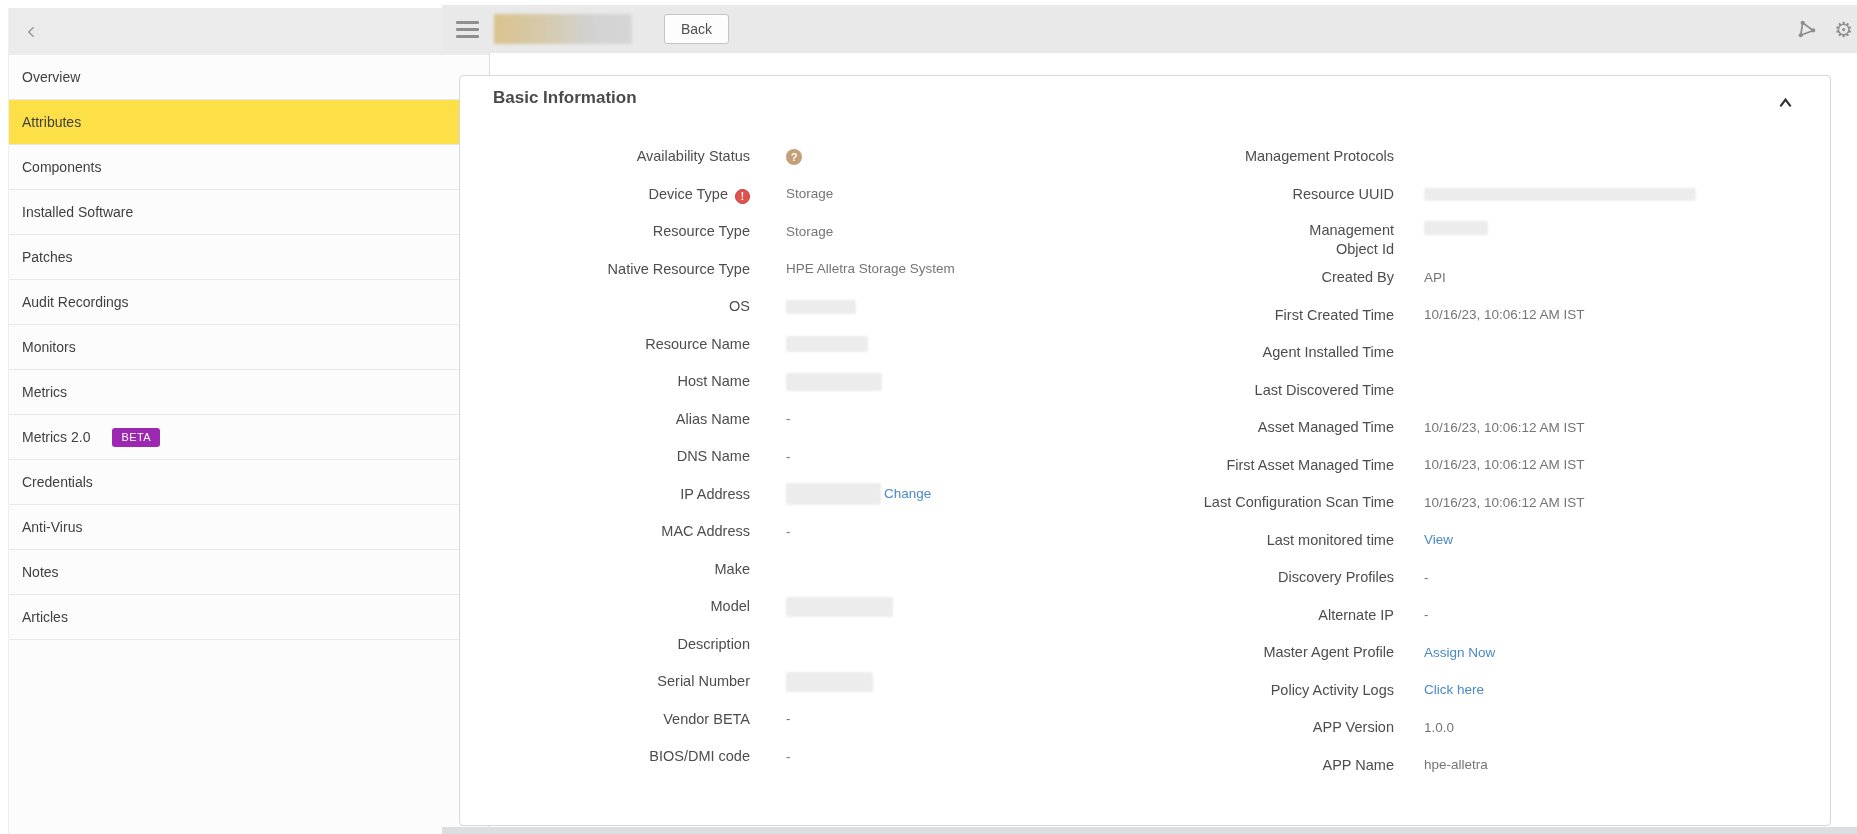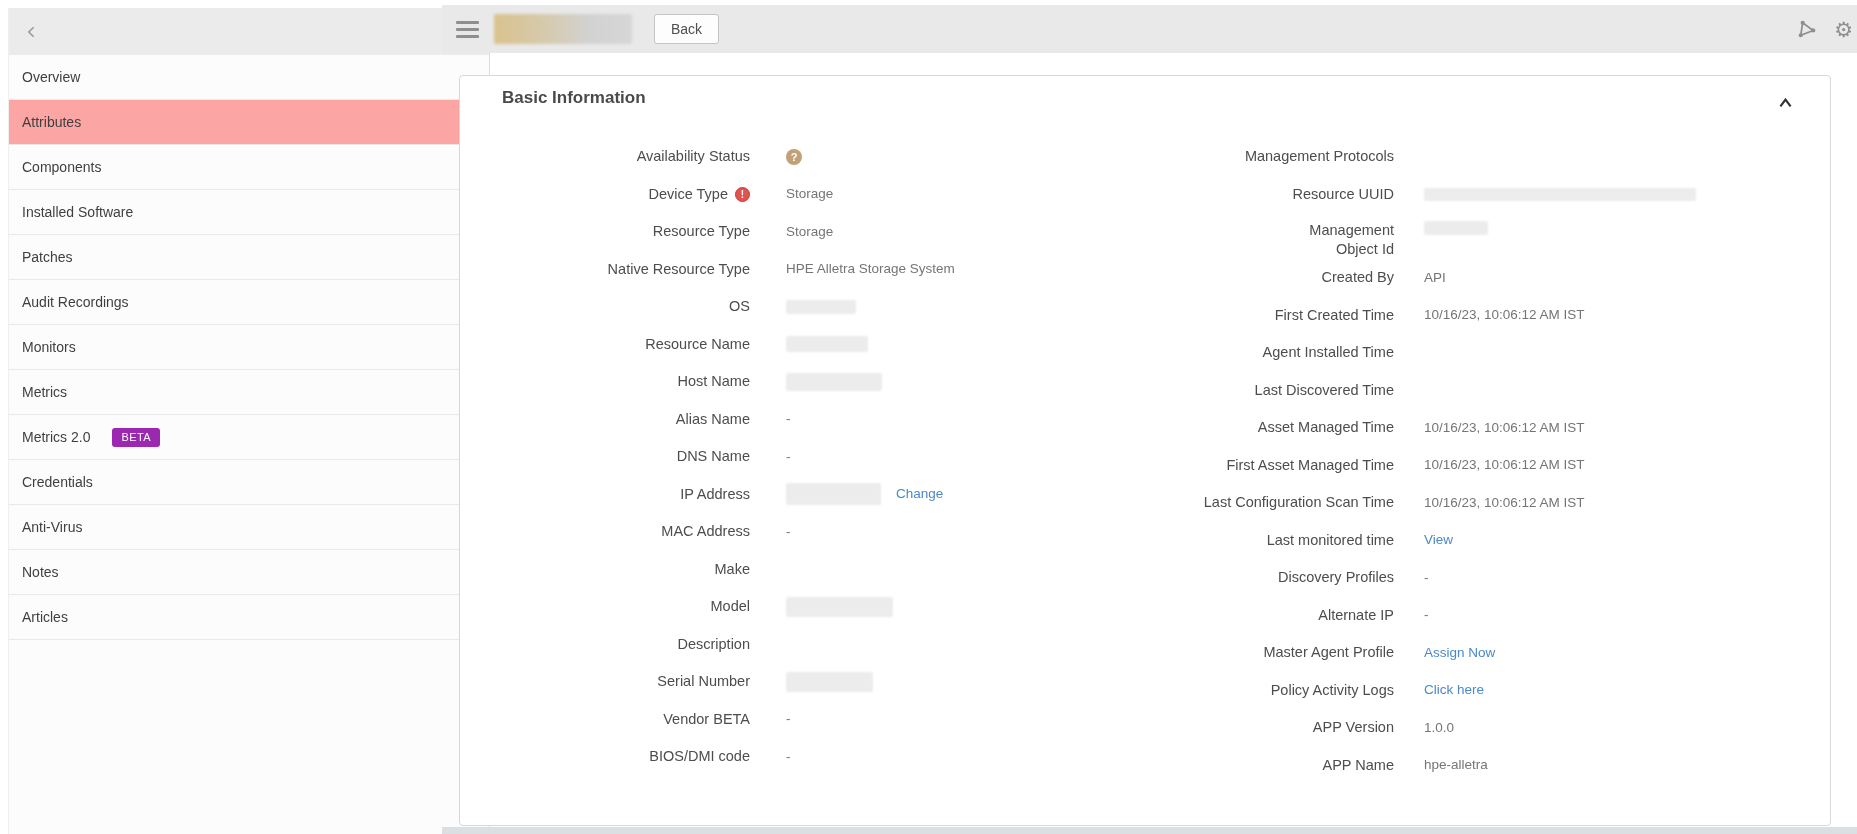--- a/index.html
+++ b/index.html
@@ -8,52 +8,52 @@
 
   
   .sidebar { position:absolute; left:0; top:0; width:490px; height:834px; background:#ffffff; }
   .sidebar-inner { position:absolute; left:8px; top:8px; right:0; bottom:0;
                    background:#fcfcfc; border-right:1px solid #dcdcdc; border-left:1px solid #efefef; }
   .sidebar-header { height:47px; background:#ebebeb; display:flex; align-items:center; padding-left:15px; }
   .side-items { }
   .side-item { position:relative; height:45px; display:flex; align-items:center;
                padding-left:13px; font-size:14px; color:#3f3f3f; cursor:pointer;
                border-bottom:1px solid #e9e9e9; background:#fcfcfc; }
-  .side-item.selected { background:#fca5a5; width:calc(100% - 8px); border-bottom-color:#e6e6e6; }
+  .side-item.selected { background:#fde047; width:calc(100% - 8px); border-bottom-color:#e6e6e6; }
   .badge-beta { background:#9c27b0; color:#fff; font-size:11px; line-height:1;
                 padding:4px 9px; border-radius:3px; margin-left:22px; letter-spacing:.4px; }
 
   
   .topbar { position:absolute; left:442px; top:5px; right:0; height:48px; background:#e9e9e9;
             display:flex; align-items:center; padding:0 14px; overflow:hidden; }
   .hamburger { width:23px; display:flex; flex-direction:column; gap:4px; cursor:pointer; }
   .hamburger span { display:block; height:3px; background:#8f8f8f; border-radius:1px; }
   .title-redact { width:138px; height:30px; margin-left:15px; border-radius:2px;
                   background:linear-gradient(90deg,#d9c28d 0%,#d6c9a8 32%,#d2d2d2 70%,#d6d6d6 100%);
                   filter:blur(1.5px); }
-  .back-btn { margin-left:22px; background:#fdfdfd; border:1px solid #c4c4c4; border-radius:3px;
+  .back-btn { margin-left:32px; background:#fdfdfd; border:1px solid #c4c4c4; border-radius:3px;
               padding:6px 16px; font-size:14px; color:#4f4f4f; cursor:pointer;
               font-family:"Liberation Sans", sans-serif; }
   .topbar-right { margin-left:auto; display:flex; align-items:center; gap:16px; }
   .gear-glyph { font-size:21px; color:#8f8f8f; margin-right:-10px; cursor:pointer; line-height:1; }
 
   
   .card { position:absolute; left:459px; top:75px; width:1372px; height:751px;
           background:#fff; border:1px solid #d8d8d8; border-radius:4px; }
   .card-header { display:flex; align-items:flex-start; padding:12px 36px 0 33px; }
-  .card-title { font-size:17px; font-weight:600; color:#4a4a4a;margin-left:9px; }
+  .card-title { font-size:17px; font-weight:600; color:#4a4a4a; }
   .collapse-btn { margin-left:auto; margin-top:8px; cursor:pointer; line-height:0; }
 
   .fields { display:flex; margin-top:28px; }
   .col { }
   .col-left  { width:640px; }
   .col-right { width:720px; }
   .frow { display:flex; align-items:center; min-height:37.5px; }
   .frow.tall { align-items:flex-start; padding-top:8px; }
-  .flabel { flex-shrink:0; display:flex; justify-content:flex-end; align-items:center; gap:7px;
+  .flabel { flex-shrink:0; display:flex; justify-content:flex-end; align-items:flex-end; gap:7px;
             text-align:right; font-size:14.5px; color:#4d4d4d; line-height:19px; }
   .col-left  .flabel { width:290px; }
   .col-right .flabel { width:294px; }
   .frow.tall .flabel { align-items:center; }
   .label-inner.narrow { display:inline-block; max-width:112px; }
   .fvalue { display:flex; align-items:center; font-size:13.5px; color:#757575; line-height:18px; }
   .col-left  .fvalue { margin-left:36px; }
   .col-right .fvalue { margin-left:30px; }
   .redact-box { background:#ececec; border-radius:2px; filter:blur(1.3px); flex-shrink:0; }
   .link { color:#4a89c8; font-size:13.5px; cursor:pointer; text-decoration:none; }
@@ -227,21 +227,21 @@
           <div class="fvalue">
             <span>-</span>
           </div>
         </div>
         <div class="frow">
           <div class="flabel">
             <span class="label-inner">IP Address</span>
           </div>
           <div class="fvalue">
             <div class="redact-box" style="width: 95px; height: 22px;"></div>
-            <a class="link" style="margin-left: 15px;">Change</a>
+            <a class="link" style="margin-left: 3px;">Change</a>
           </div>
         </div>
         <div class="frow">
           <div class="flabel">
             <span class="label-inner">MAC Address</span>
           </div>
           <div class="fvalue">
             <span>-</span>
           </div>
         </div>

